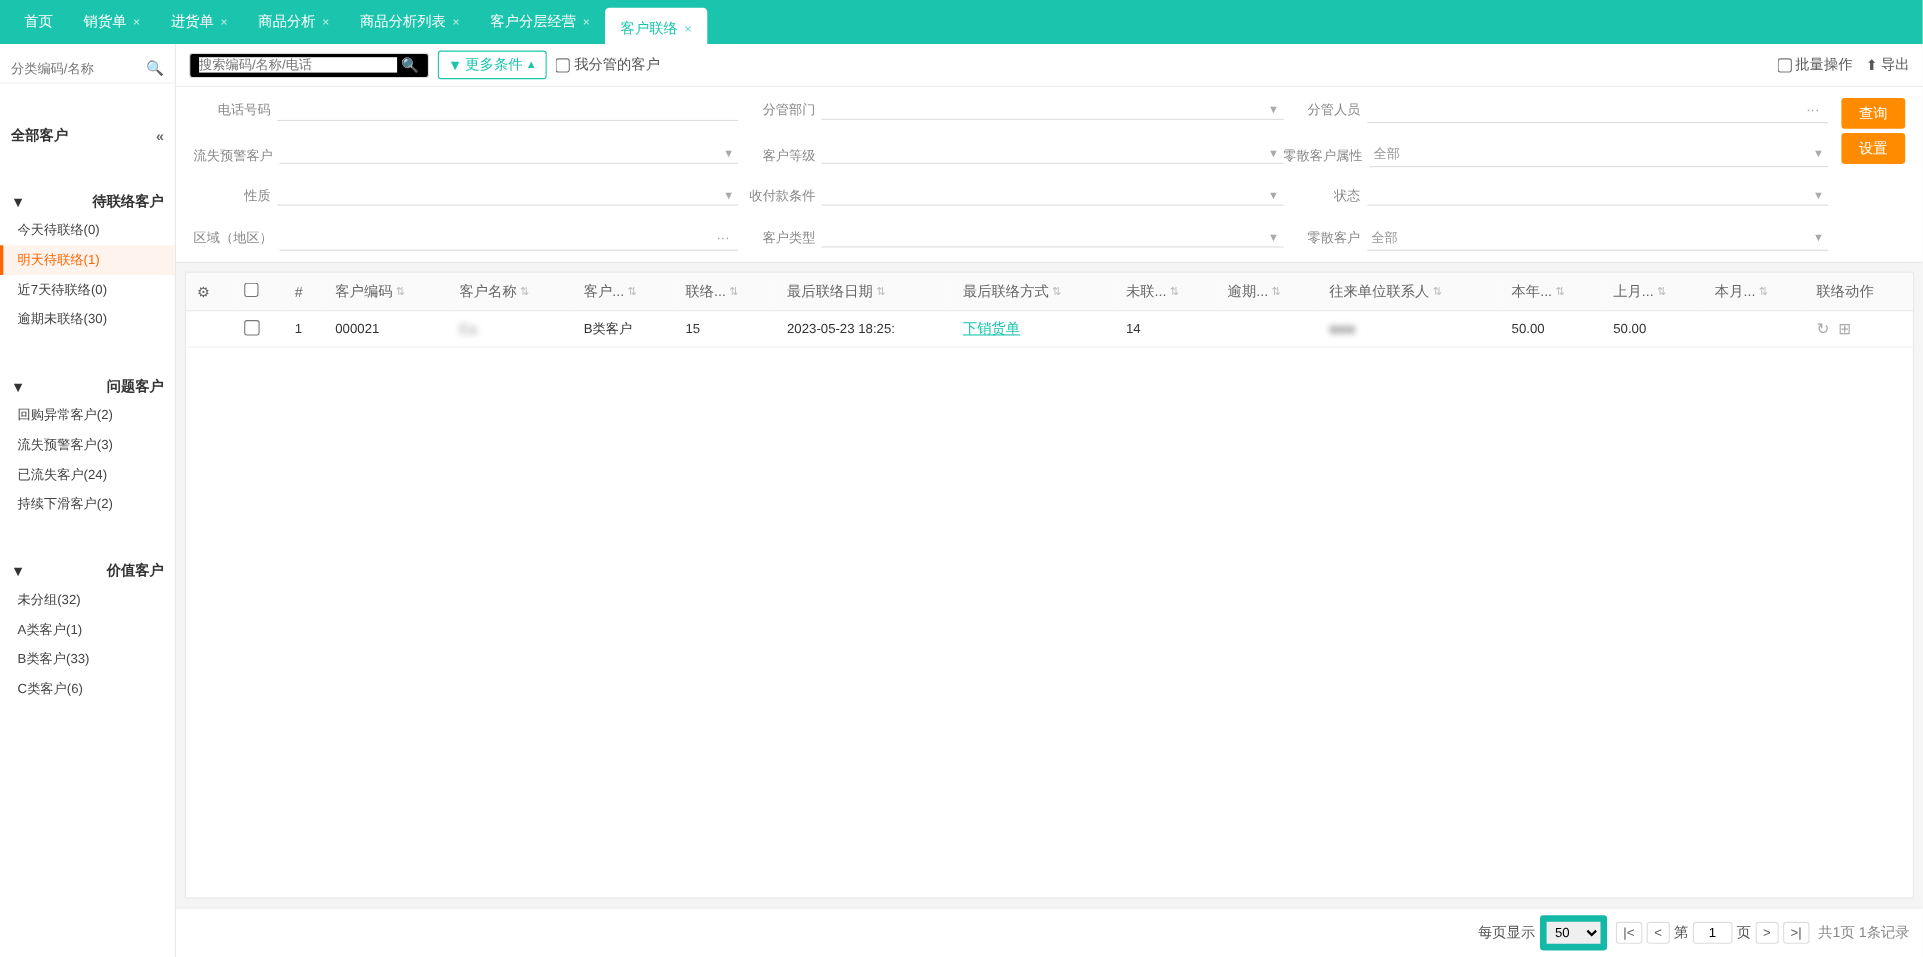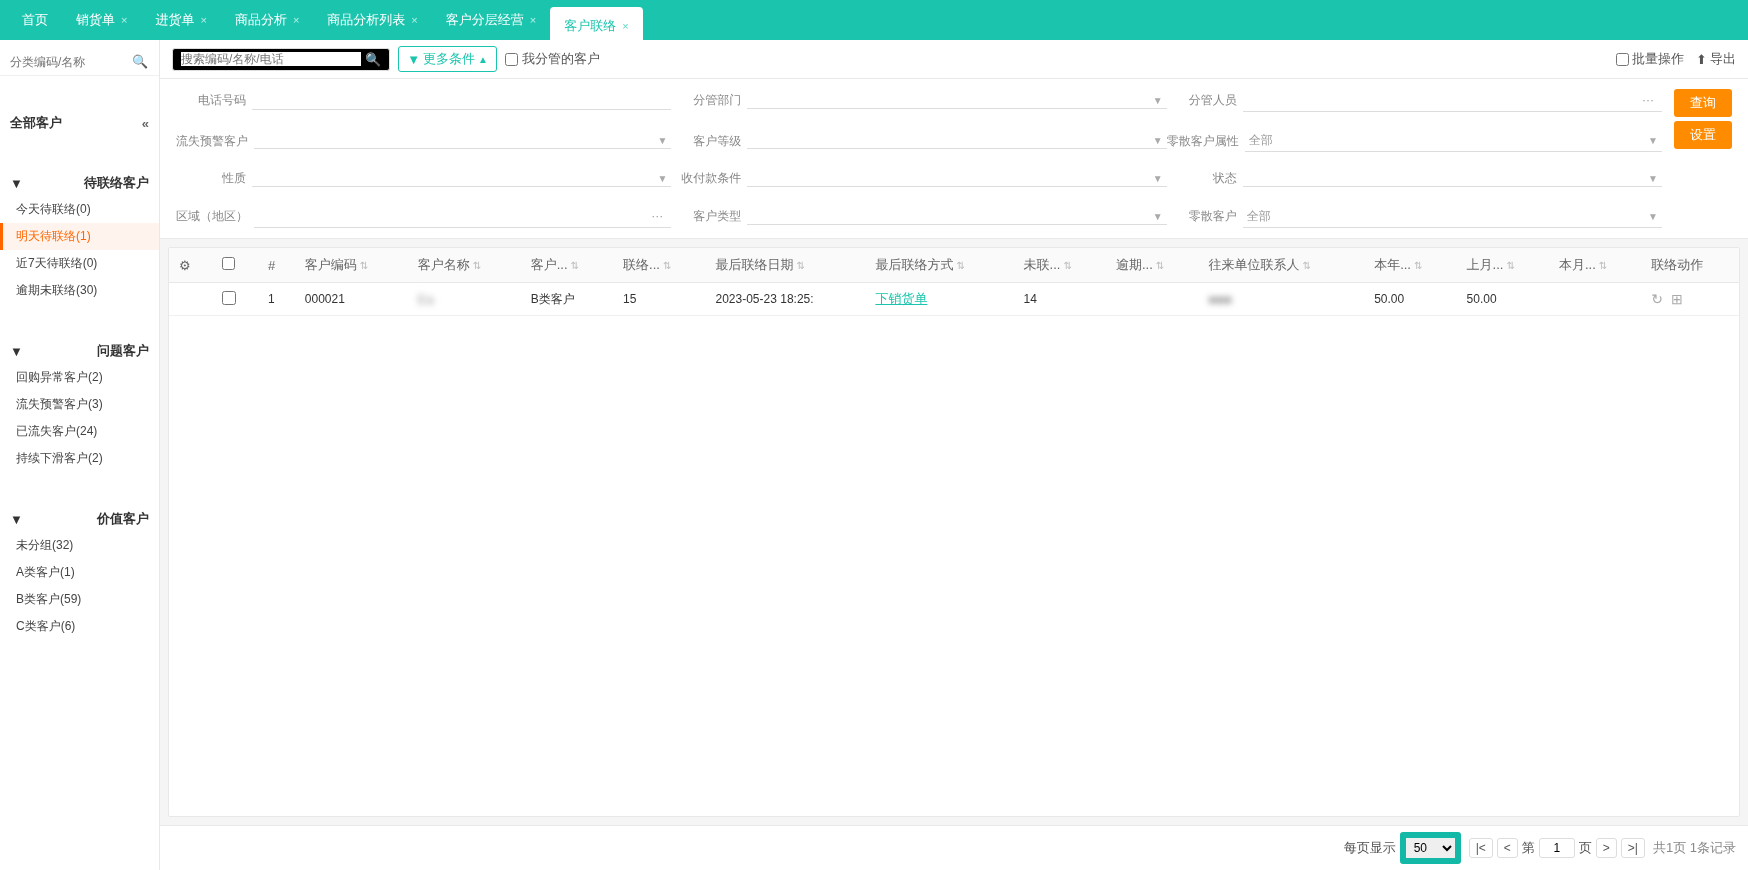--- a/index.html
+++ b/index.html
@@ -120,21 +120,21 @@
         <div class="sidebar-item">回购异常客户(2)</div>
         <div class="sidebar-item">流失预警客户(3)</div>
         <div class="sidebar-item">已流失客户(24)</div>
         <div class="sidebar-item">持续下滑客户(2)</div>
         <div class="sidebar-section-header">
           <span>▼</span> 
           <span>价值客户</span>
         </div>
         <div class="sidebar-item">未分组(32)</div>
         <div class="sidebar-item">A类客户(1)</div>
-        <div class="sidebar-item">B类客户(59)</div>
+        <div class="sidebar-item">B类客户(33)</div>
         <div class="sidebar-item">C类客户(6)</div>
       </div>
   </div>
 
   <div class="content">
 
     <div class="toolbar">
       <div class="search-input-wrap">
         <input type="text" placeholder="搜索编码/名称/电话" style="">
         <span class="search-icon">🔍</span>

